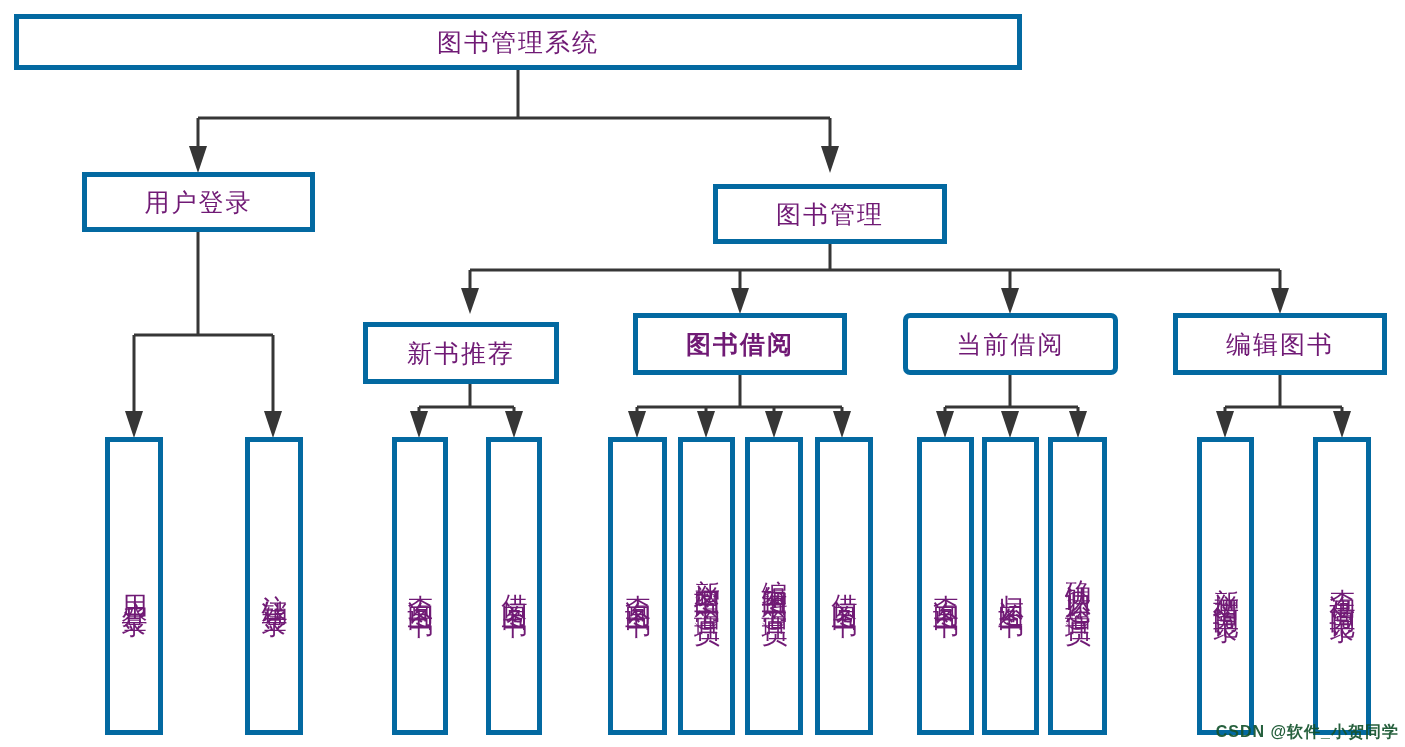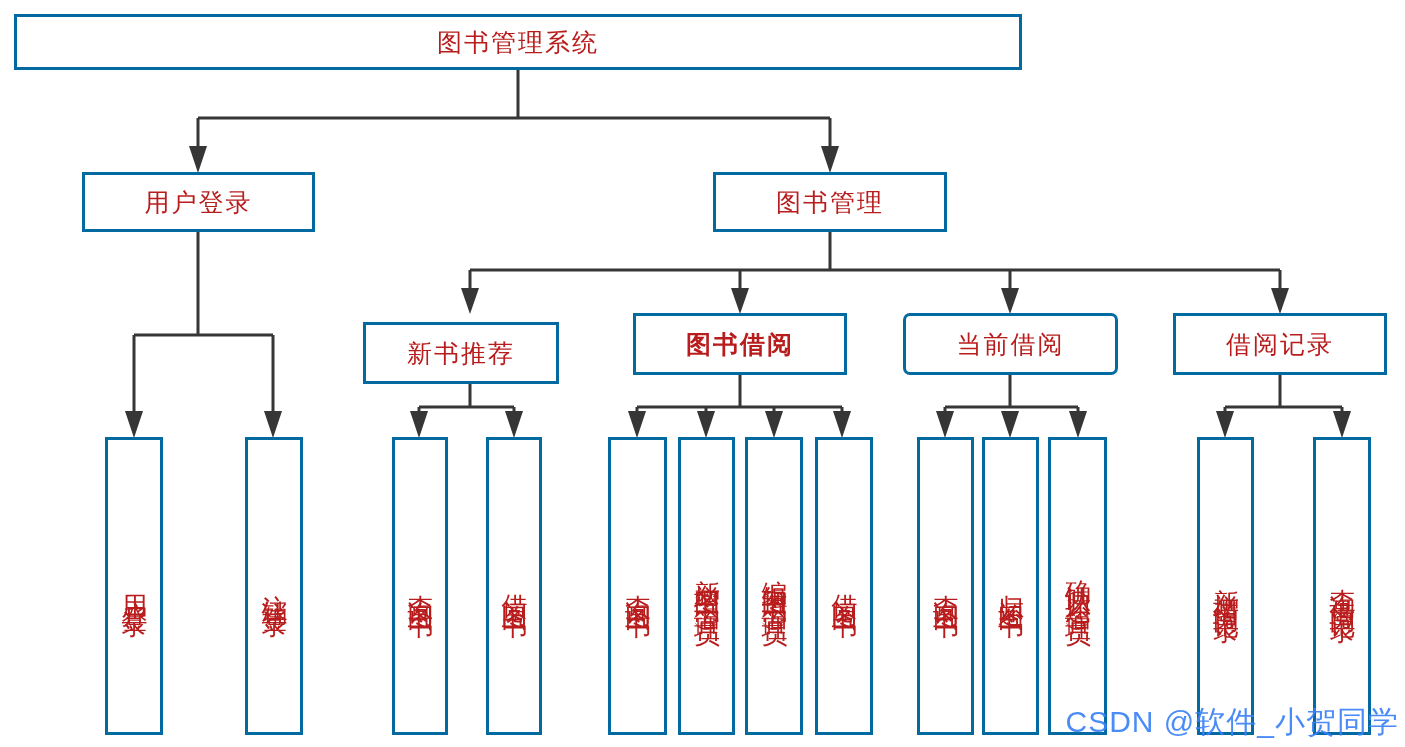--- a/index.html
+++ b/index.html
@@ -10,44 +10,45 @@
     font-family:"Liberation Sans","DejaVu Sans",sans-serif;
     overflow:hidden;
   }
   .wires{position:absolute;left:0;top:0;z-index:0;}
   .wires path{stroke:#363636;stroke-width:3;fill:none;}
   .wires polygon{fill:#363636;stroke:none;}
   .box{
     position:absolute;
     box-sizing:border-box;
     background:#ffffff;
-    border:3px solid #0369a1;
-    color:#b91c1c;
+    border:5px solid #0369a1;
+    color:#701a75;
     display:flex;align-items:center;justify-content:center;
     line-height:1.15;
     z-index:1;
     text-align:right;
   }
   .h-box{font-size:25px;letter-spacing:2px;white-space:nowrap;}
   .v-box{
     writing-mode:vertical-rl;
     text-orientation:mixed;
     font-size:26px;
     letter-spacing:6px;
   }
   .root-box{font-size:25px;}
   .watermark{
     position:absolute;
     right:6px;bottom:4px;
-    font-size:30px;
-    color:#3b82f6;
+    font-size:16px;
+    color:#14532d;
     opacity:.92;
     letter-spacing:1px;
     z-index:3;
     white-space:nowrap;
+    font-weight:bold;
   }
 </style>
 </head>
 <body>
 
 <div class="stage">
 
   <svg class="wires" width="1405" height="747" viewBox="0 0 1405 747">
 
     <g>
@@ -94,26 +95,26 @@
     <g>
       <path d="M1280 375 V407 M1225 407 H1342 M1225 407 V414 M1342 407 V414"></path>
       <polygon points="1216,411 1234,411 1225,438"></polygon>
       <polygon points="1333,411 1351,411 1342,438"></polygon>
     </g>
   </svg>
 
   <div class="box h-box root-box" style="left:14px;top:14px;width:1008px;height:56px;">图书管理系统</div>
 
   <div class="box h-box" style="left:82px;top:172px;width:233px;height:60px;">用户登录</div>
-  <div class="box h-box" style="left:713px;top:172px;width:234px;height:60px;">图书管理</div>
+  <div class="box h-box" style="left:713px;top:184px;width:234px;height:60px;">图书管理</div>
 
   <div class="box h-box" style="left:363px;top:322px;width:196px;height:62px;">新书推荐</div>
   <div class="box h-box" style="left:633px;top:313px;width:214px;height:62px;font-weight:bold;">图书借阅</div>
   <div class="box h-box" style="left:903px;top:313px;width:215px;height:62px;border-radius:7px;">当前借阅</div>
-  <div class="box h-box" style="left:1173px;top:313px;width:214px;height:62px;">借阅记录</div>
+  <div class="box h-box" style="left:1173px;top:313px;width:214px;height:62px;">编辑图书</div>
 
   <div class="box v-box" style="left:105px;top:437px;width:58px;height:298px;">用户登录</div>
   <div class="box v-box" style="left:245px;top:437px;width:58px;height:298px;">注销登录</div>
 
   <div class="box v-box" style="left:392px;top:437px;width:56px;height:298px;">查询图书</div>
   <div class="box v-box" style="left:486px;top:437px;width:56px;height:298px;">借阅图书</div>
 
   <div class="box v-box" style="left:608px;top:437px;width:59px;height:298px;">查询图书</div>
   <div class="box v-box" style="left:678px;top:437px;width:57px;height:298px;">新增图书（管理员）</div>
   <div class="box v-box" style="left:745px;top:437px;width:58px;height:298px;">编辑图书（管理员）</div>

